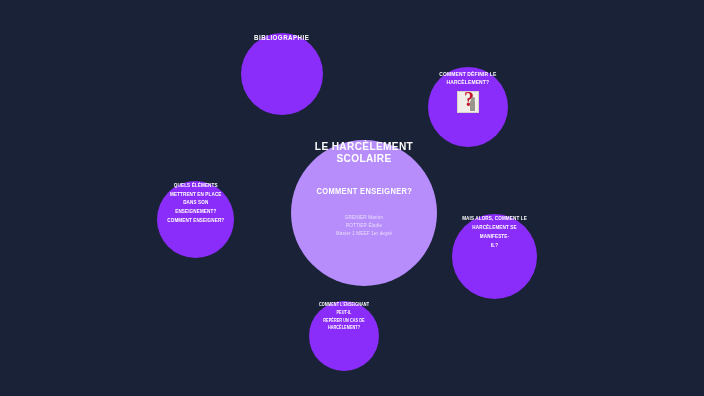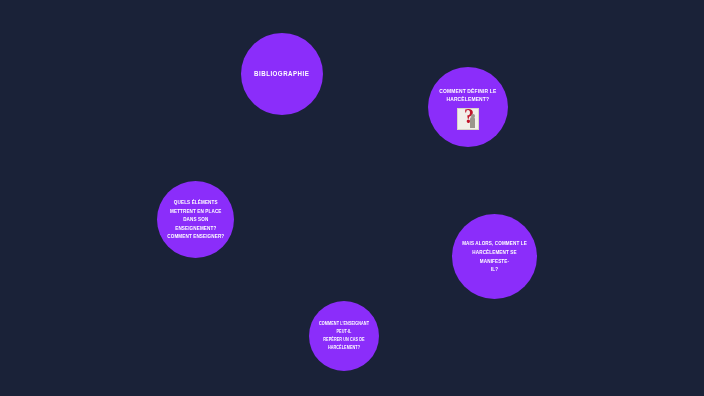--- a/index.html
+++ b/index.html
@@ -16,21 +16,20 @@
     overflow: hidden;
     font-family: "Liberation Sans", sans-serif;
   }
 
   .bubble {
     position: absolute;
     border-radius: 50%;
     display: flex;
     flex-direction: column;
     align-items: center;
-    justify-content: center;
     text-align: center;
     box-sizing: border-box;
     color: #ffffff;
   }
 
   .bubble-accent {
     background: #8b2dfa;
   }
 
   .bubble-center {
@@ -220,14 +219,23 @@
     <div class="topic-label">Mais alors, comment le
 harcèlement se manifeste-
 il?</div>
   </div>
 
   <div class="bubble bubble-accent" id="bubble-reperer">
     <div class="topic-label">Comment l'enseignant peut-il
 repérer un cas de harcèlement?</div>
   </div>
 
+  <div class="bubble bubble-center" id="bubble-main">
+    <div id="main-title">Le harcèlement scolaire</div>
+    <div id="main-subtitle">Comment enseigner?</div>
+    <div>
+      <div class="credit-line">GRENIER Marion</div>
+      <div class="credit-line">ROTTIER Élodie</div>
+      <div class="credit-line">Master 1 MEEF 1er degré</div>
+    </div>
+  </div>
 
 </div>
 
 </body></html>

